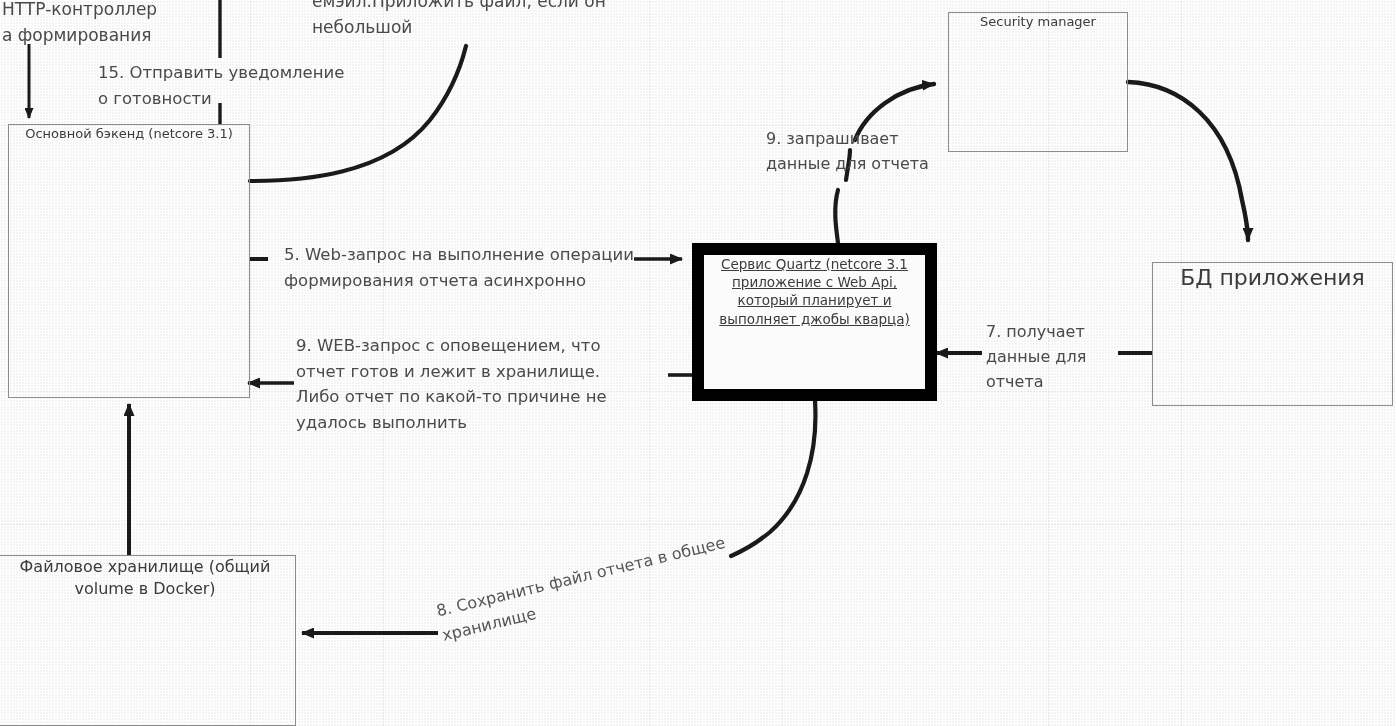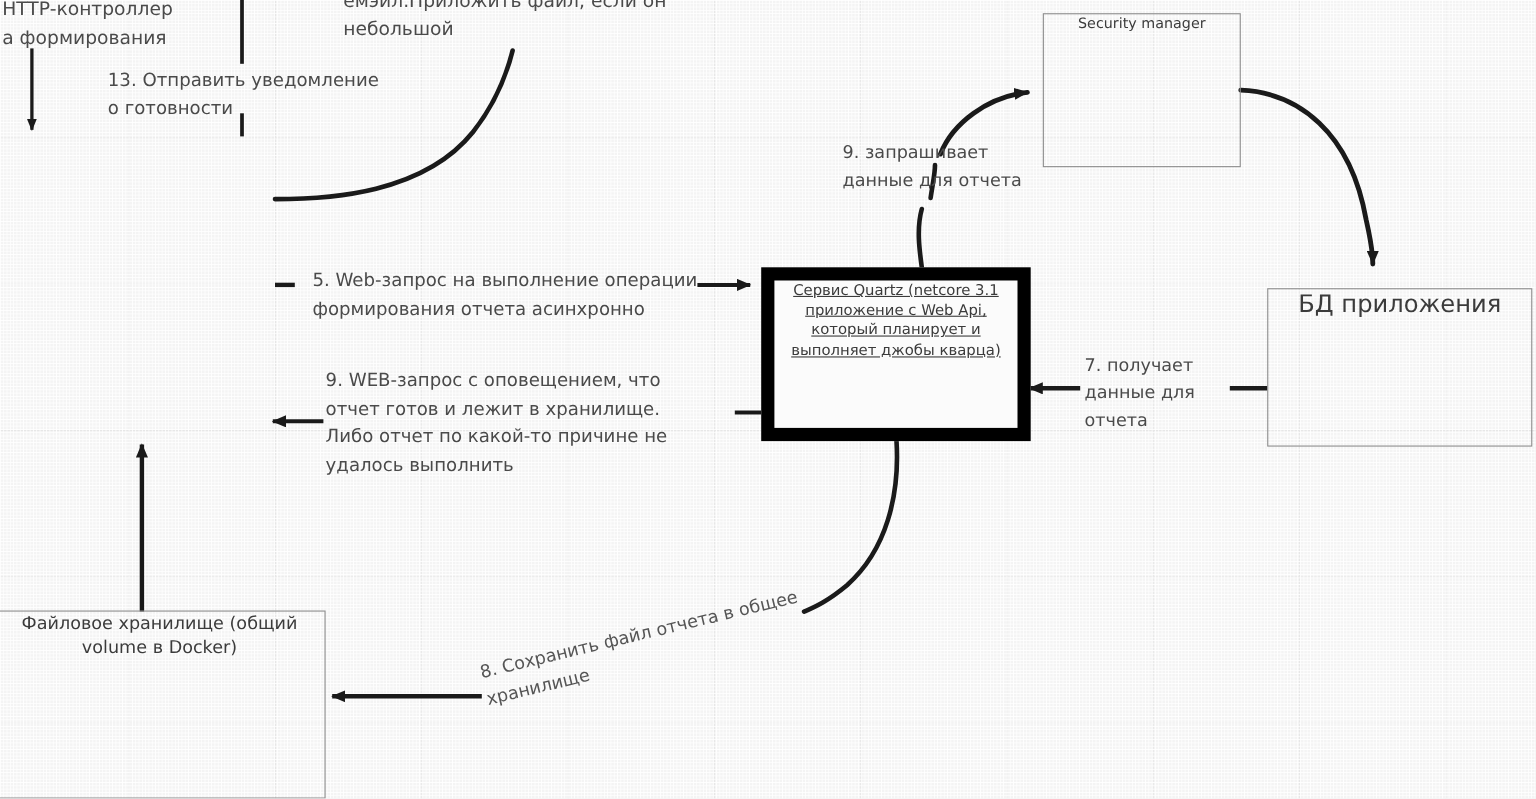--- a/index.html
+++ b/index.html
@@ -133,20 +133,24 @@
     <g>
       <path d="M815,401 C818,450 806,500 770,532 C752,547 740,552 731,556" fill="none" stroke="#1a1a1a" stroke-width="4.2" stroke-linecap="round"></path>
       <line x1="438" y1="633" x2="302" y2="633" stroke="#1a1a1a" stroke-width="4" marker-end="url(#arrowBlackSm)"></line>
     </g>
 
     <g>
       <line x1="129" y1="556" x2="129" y2="404" stroke="#1a1a1a" stroke-width="4" marker-end="url(#arrowBlackSm)"></line>
     </g>
   </svg>
 
+  <div class="node node-thin" id="node-backend">
+    <span class="label">Основной бэкенд
+(netcore 3.1)</span>
+  </div>
 
   <div class="node node-thin" id="node-security">
     <span class="label">Security manager</span>
   </div>
 
   <div class="node node-thick" id="node-quartz">
     <span class="label">Сервис Quartz
 (netcore 3.1 приложение с Web Api, который планирует и выполняет джобы кварца)</span>
   </div>
 
@@ -157,21 +161,21 @@
   <div class="node node-thin" id="node-storage">
     <span class="label">Файловое хранилище
 (общий volume в Docker)</span>
   </div>
 
   <div class="ann" id="ann-top-left">HTTP-контроллер
 а формирования</div>
 
   <div class="ann" id="ann-email">емэйл.Приложить файл, если он небольшой</div>
 
-  <div class="ann" id="ann-10">13.  Отправить уведомление о готовности</div>
+  <div class="ann" id="ann-10">15.  Отправить уведомление о готовности</div>
 
   <div class="ann" id="ann-5">5.  Web-запрос на выполнение операции формирования отчета асинхронно</div>
 
   <div class="ann" id="ann-9">9.  WEB-запрос с оповещением, что отчет готов и лежит в хранилище. Либо отчет по какой-то причине не удалось выполнить</div>
 
   <div class="ann" id="ann-6">9.  запрашивает данные для отчета</div>
 
   <div class="ann" id="ann-7">7.  получает данные для отчета</div>
 
   <div class="ann" id="ann-8">8.  Сохранить файл отчета в общее хранилище</div>

